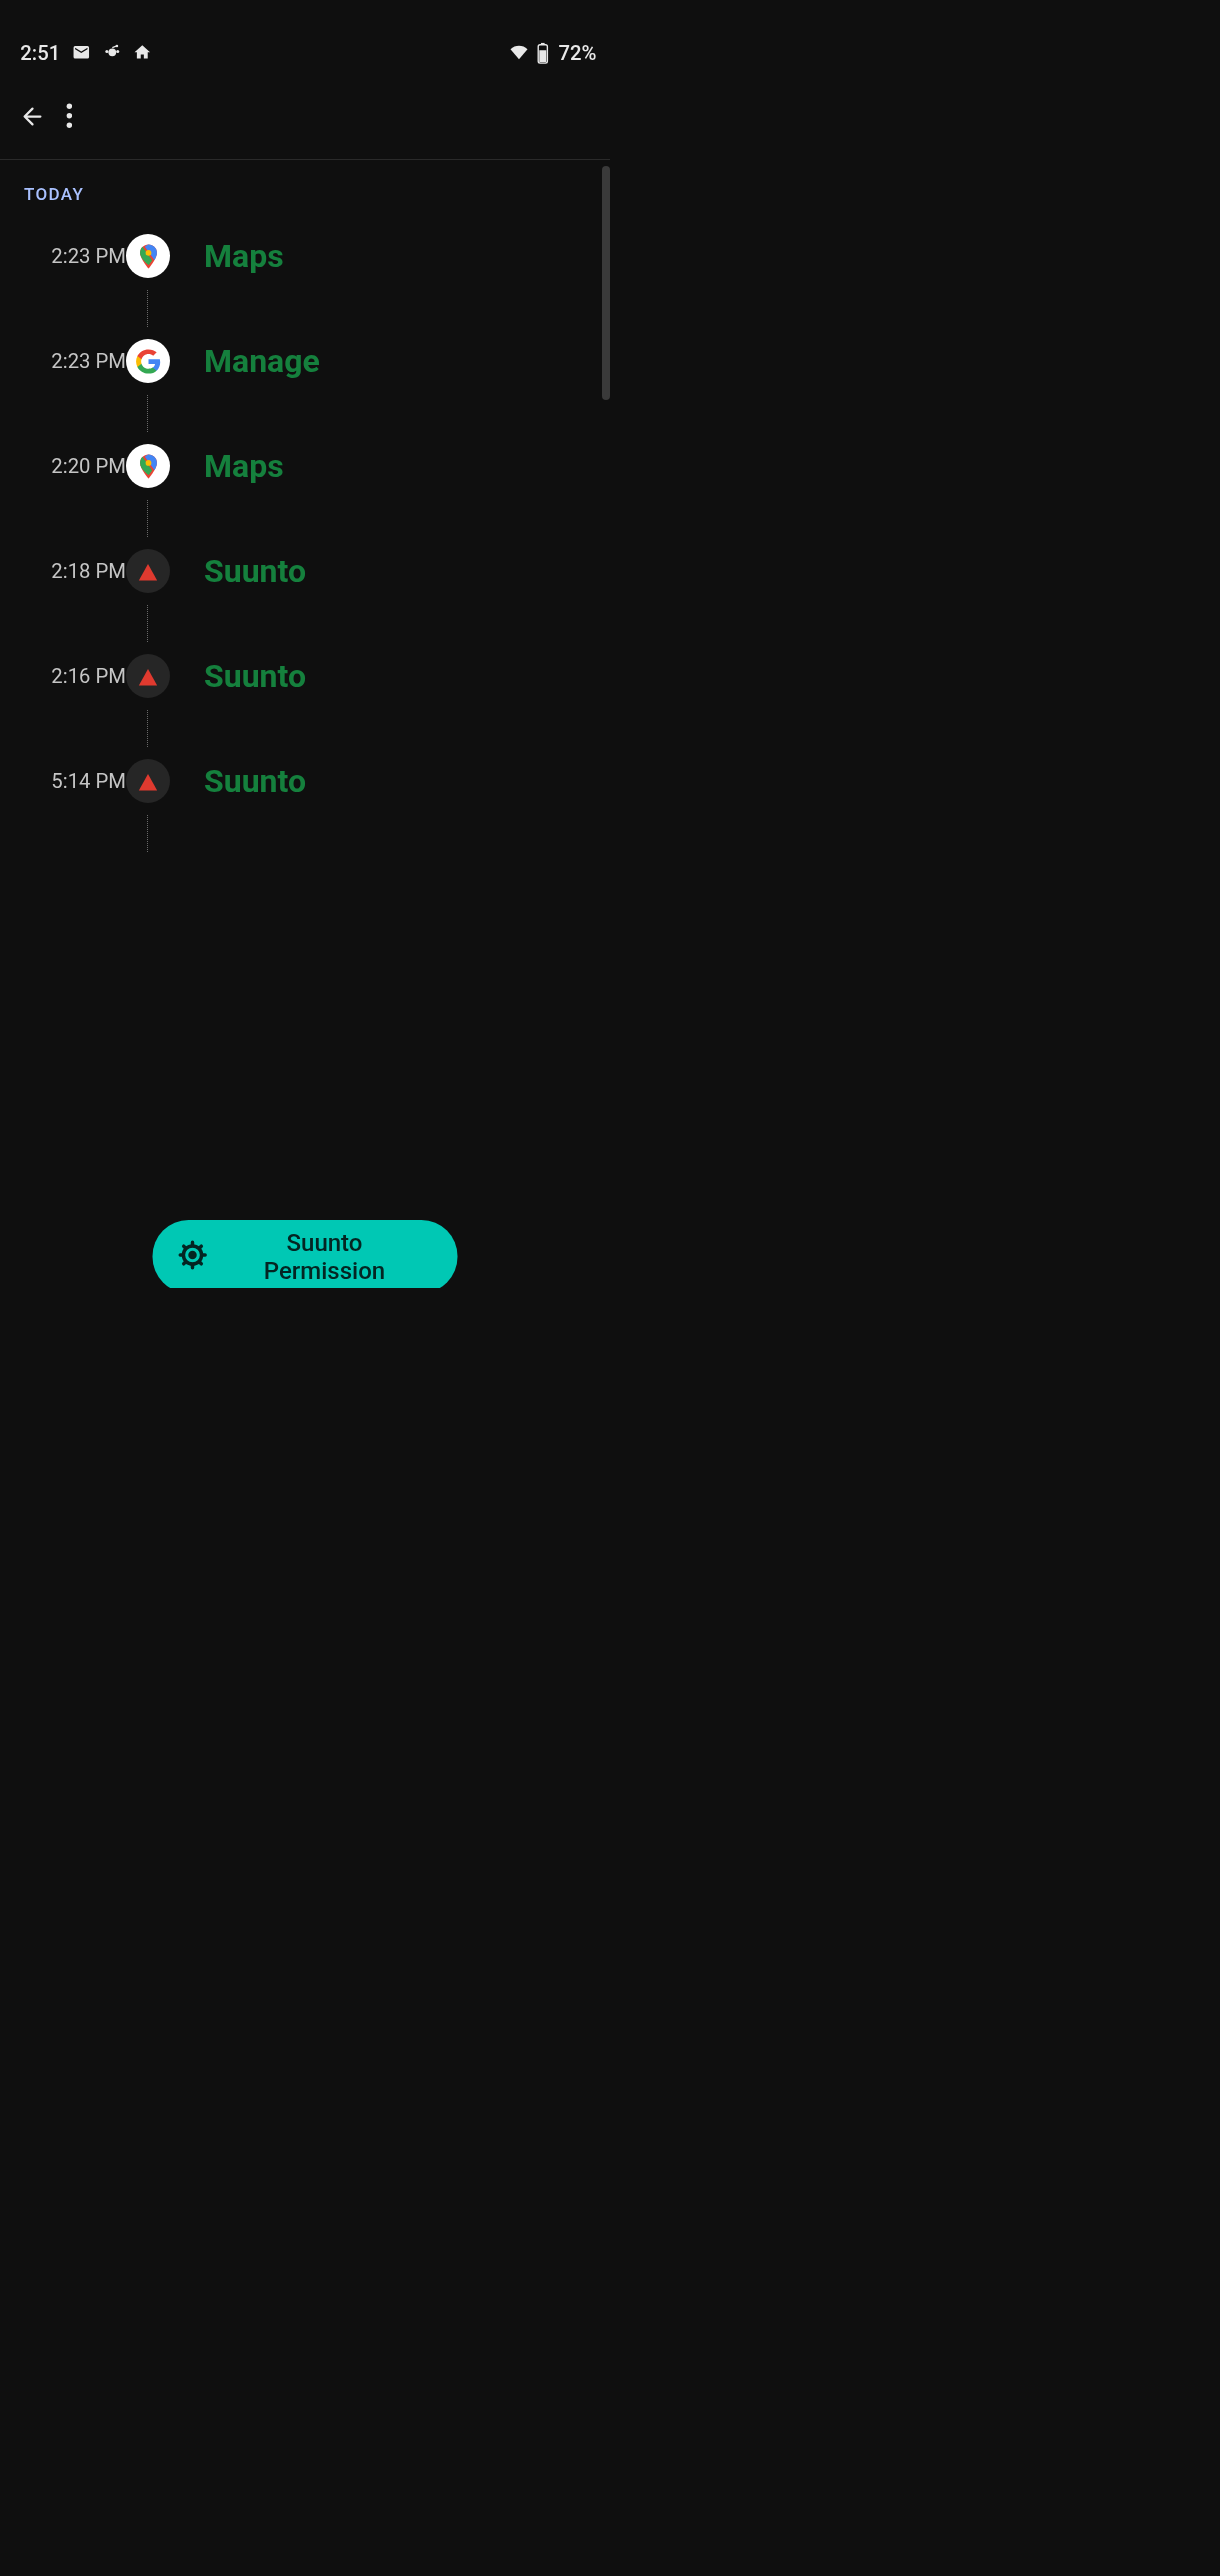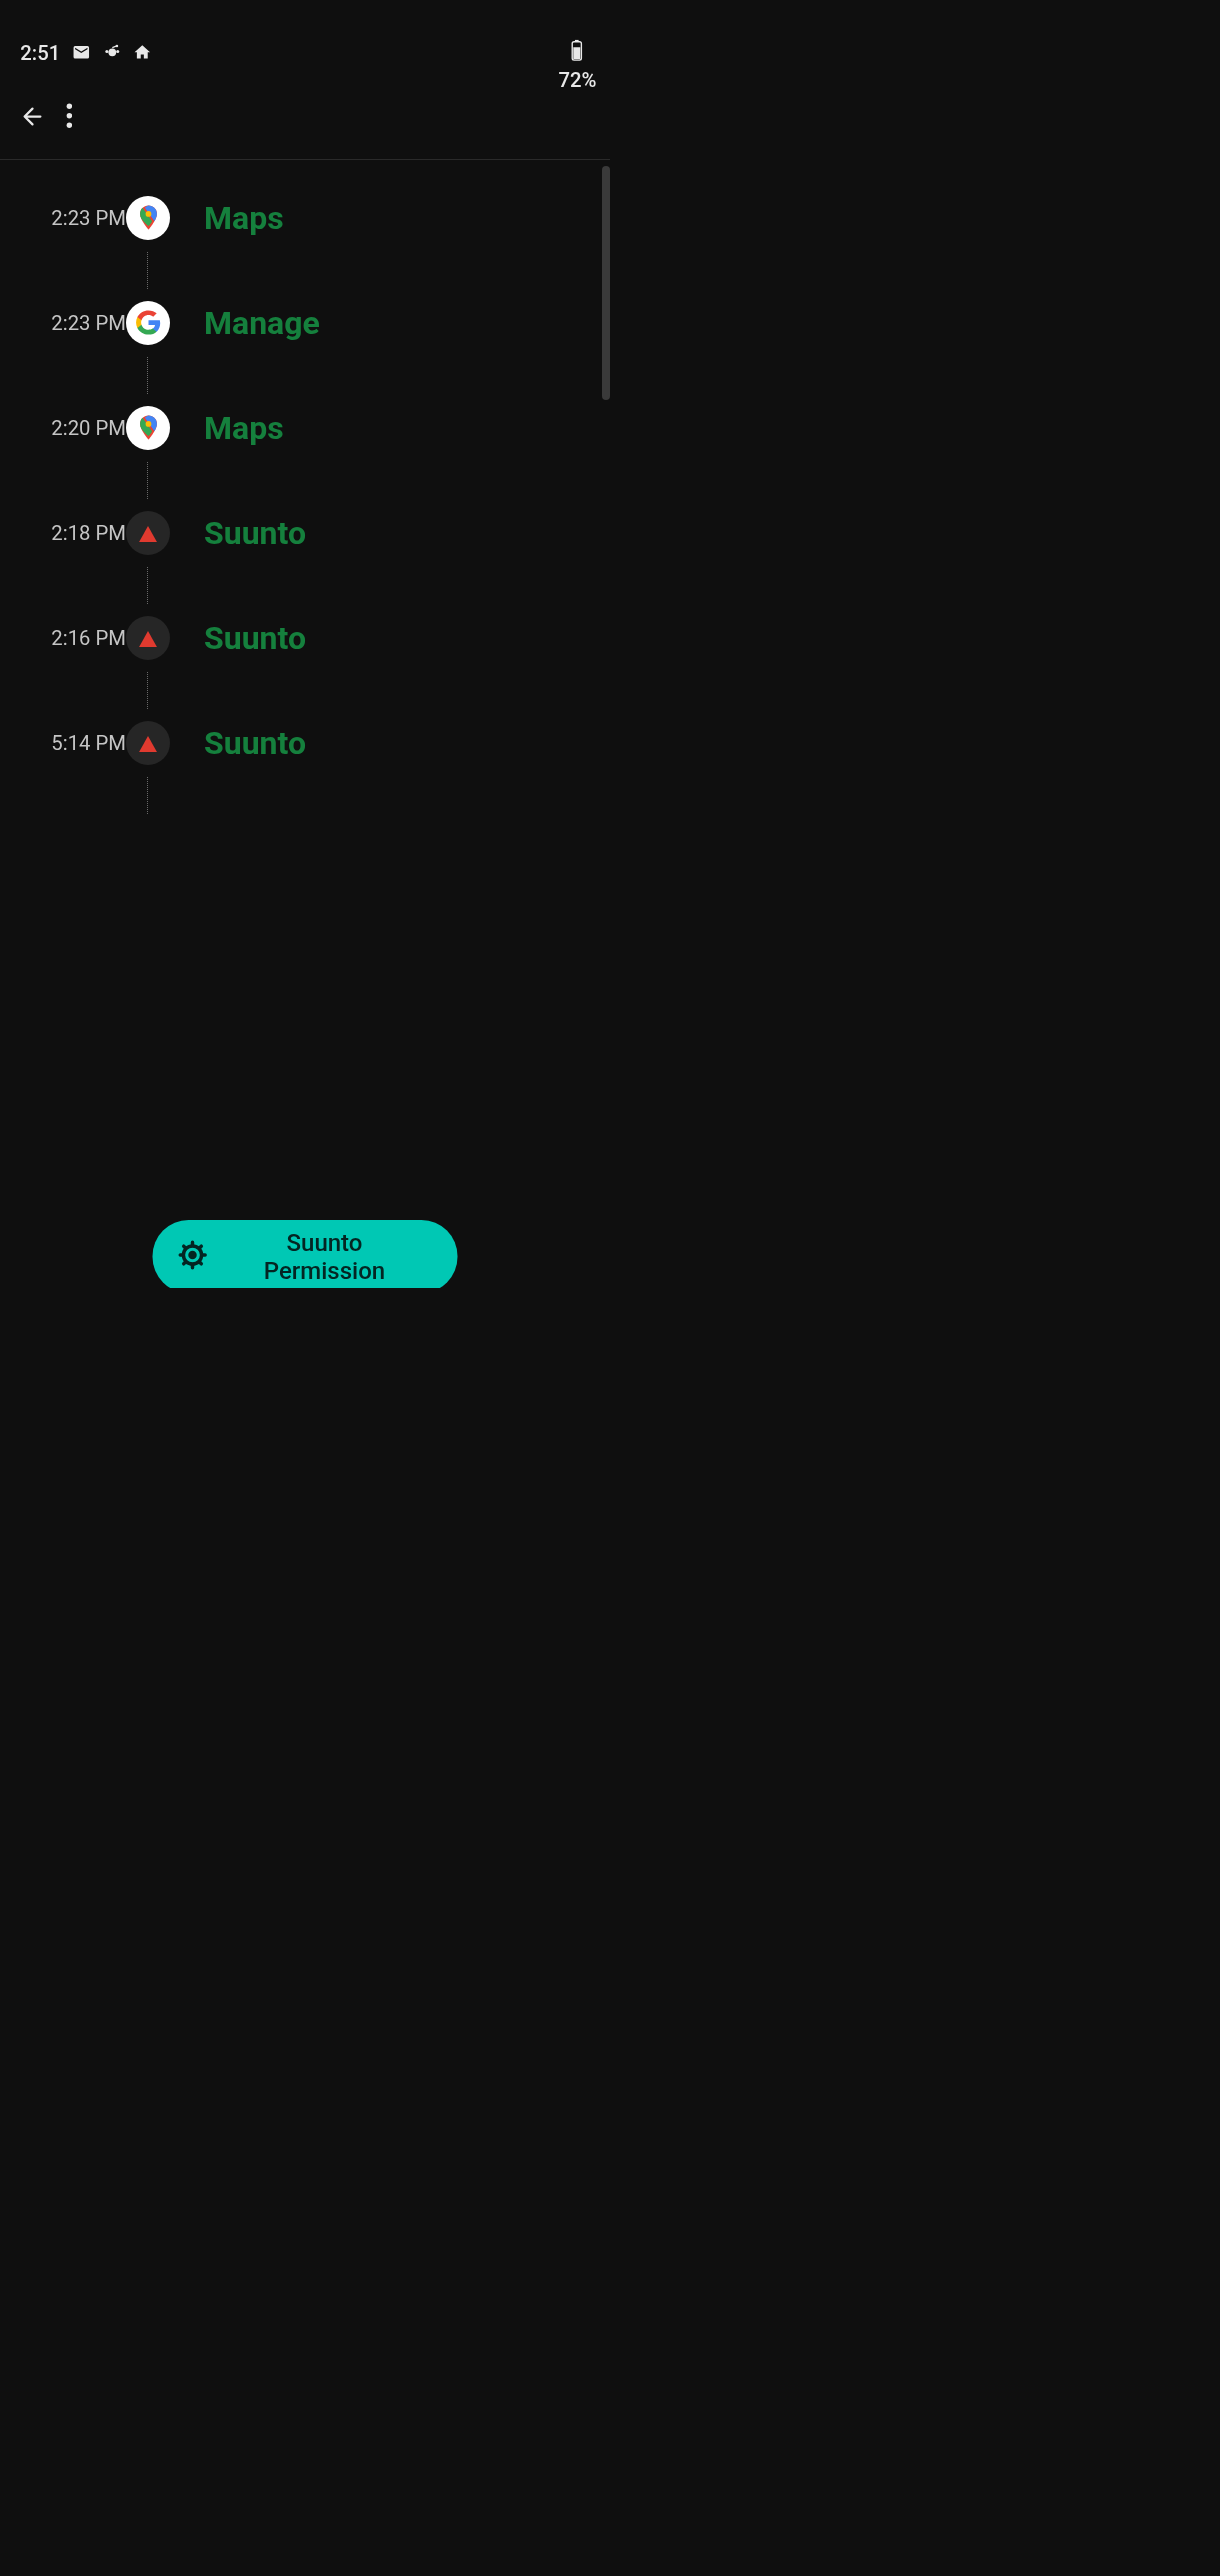--- a/index.html
+++ b/index.html
@@ -2,21 +2,21 @@
 <html style="font-size:13.6px"><head>
 <meta charset="utf-8">
 <style>
   * { margin:0; padding:0; box-sizing:border-box; -webkit-font-smoothing:antialiased; }
   html,body { width:610px; height:1288px; background:#0f0f0f; font-family:Roboto,"Google Sans",Arial,sans-serif; color:#e8e8e8; }
   .screen { width:610px; height:1288px; position:relative; overflow:hidden; background:#0f0f0f;margin-top:32px; }
 
   
   .status-bar { height:41px; width:100%; display:flex; align-items:center; justify-content:space-between; padding:0 13.6px 0 20.3px; font-size:20.3px; font-weight:500; }
   .status-left { display:flex; align-items:center; gap:12px; }
-  .status-right { display:flex; align-items:center; gap:6.8px;flex-direction:column; }
+  .status-right { display:flex; align-items:center; gap:6.8px; }
   .clock { font-variant-numeric:tabular-nums; }
   .notif-icon svg { display:block; }
   .battery-text { font-size:20.3px; font-weight:500; margin-left:1.7px; }
 
   
   .app-bar { height:86px; display:flex; align-items:center; padding:0 13.6px; }
   .back-btn { width:37px; height:37px; display:flex; align-items:center; justify-content:center; border:none; background:none; color:#e8e8e8; }
   .app-title { font-size:30.5px; font-weight:400; margin-left:29px; flex:1; color:#e8e8e8; }
   .more-btn { width:37px; height:37px; display:flex; align-items:center; justify-content:center; border:none; background:none; color:#e8e8e8; }
 
@@ -105,20 +105,21 @@
           <circle cx="3" cy="12" r="2.6"></circle>
           <circle cx="3" cy="21" r="2.6"></circle>
         </svg>
     </button>
   </div>
 
 
   <div class="divider"></div>
 
   <div class="section">
+    <div class="section-label">TODAY</div>
     <div class="rows" id="rows">
         <div class="row">
           <div class="time">2:23 PM</div>
           <div class="app-icon white">
             <svg width="29" height="29" viewBox="0 0 24 24">
               <path d="M12 2C8 2 5 5 5 9c0 5 7 13 7 13s7-8 7-13c0-4-3-7-7-7z" fill="#ea4335"></path>
               <path d="M12 2c4 0 7 3 7 7 0 2-1 4-2 6L9 4c1-1 2-2 3-2z" fill="#4285f4"></path>
               <path d="M5 9c0-2 1-4 2-5l8 11c-1 2-3 4-3 4S5 14 5 9z" fill="#34a853"></path>
               <circle cx="12" cy="9" r="2.4" fill="#fbbc04"></circle>
             </svg>

